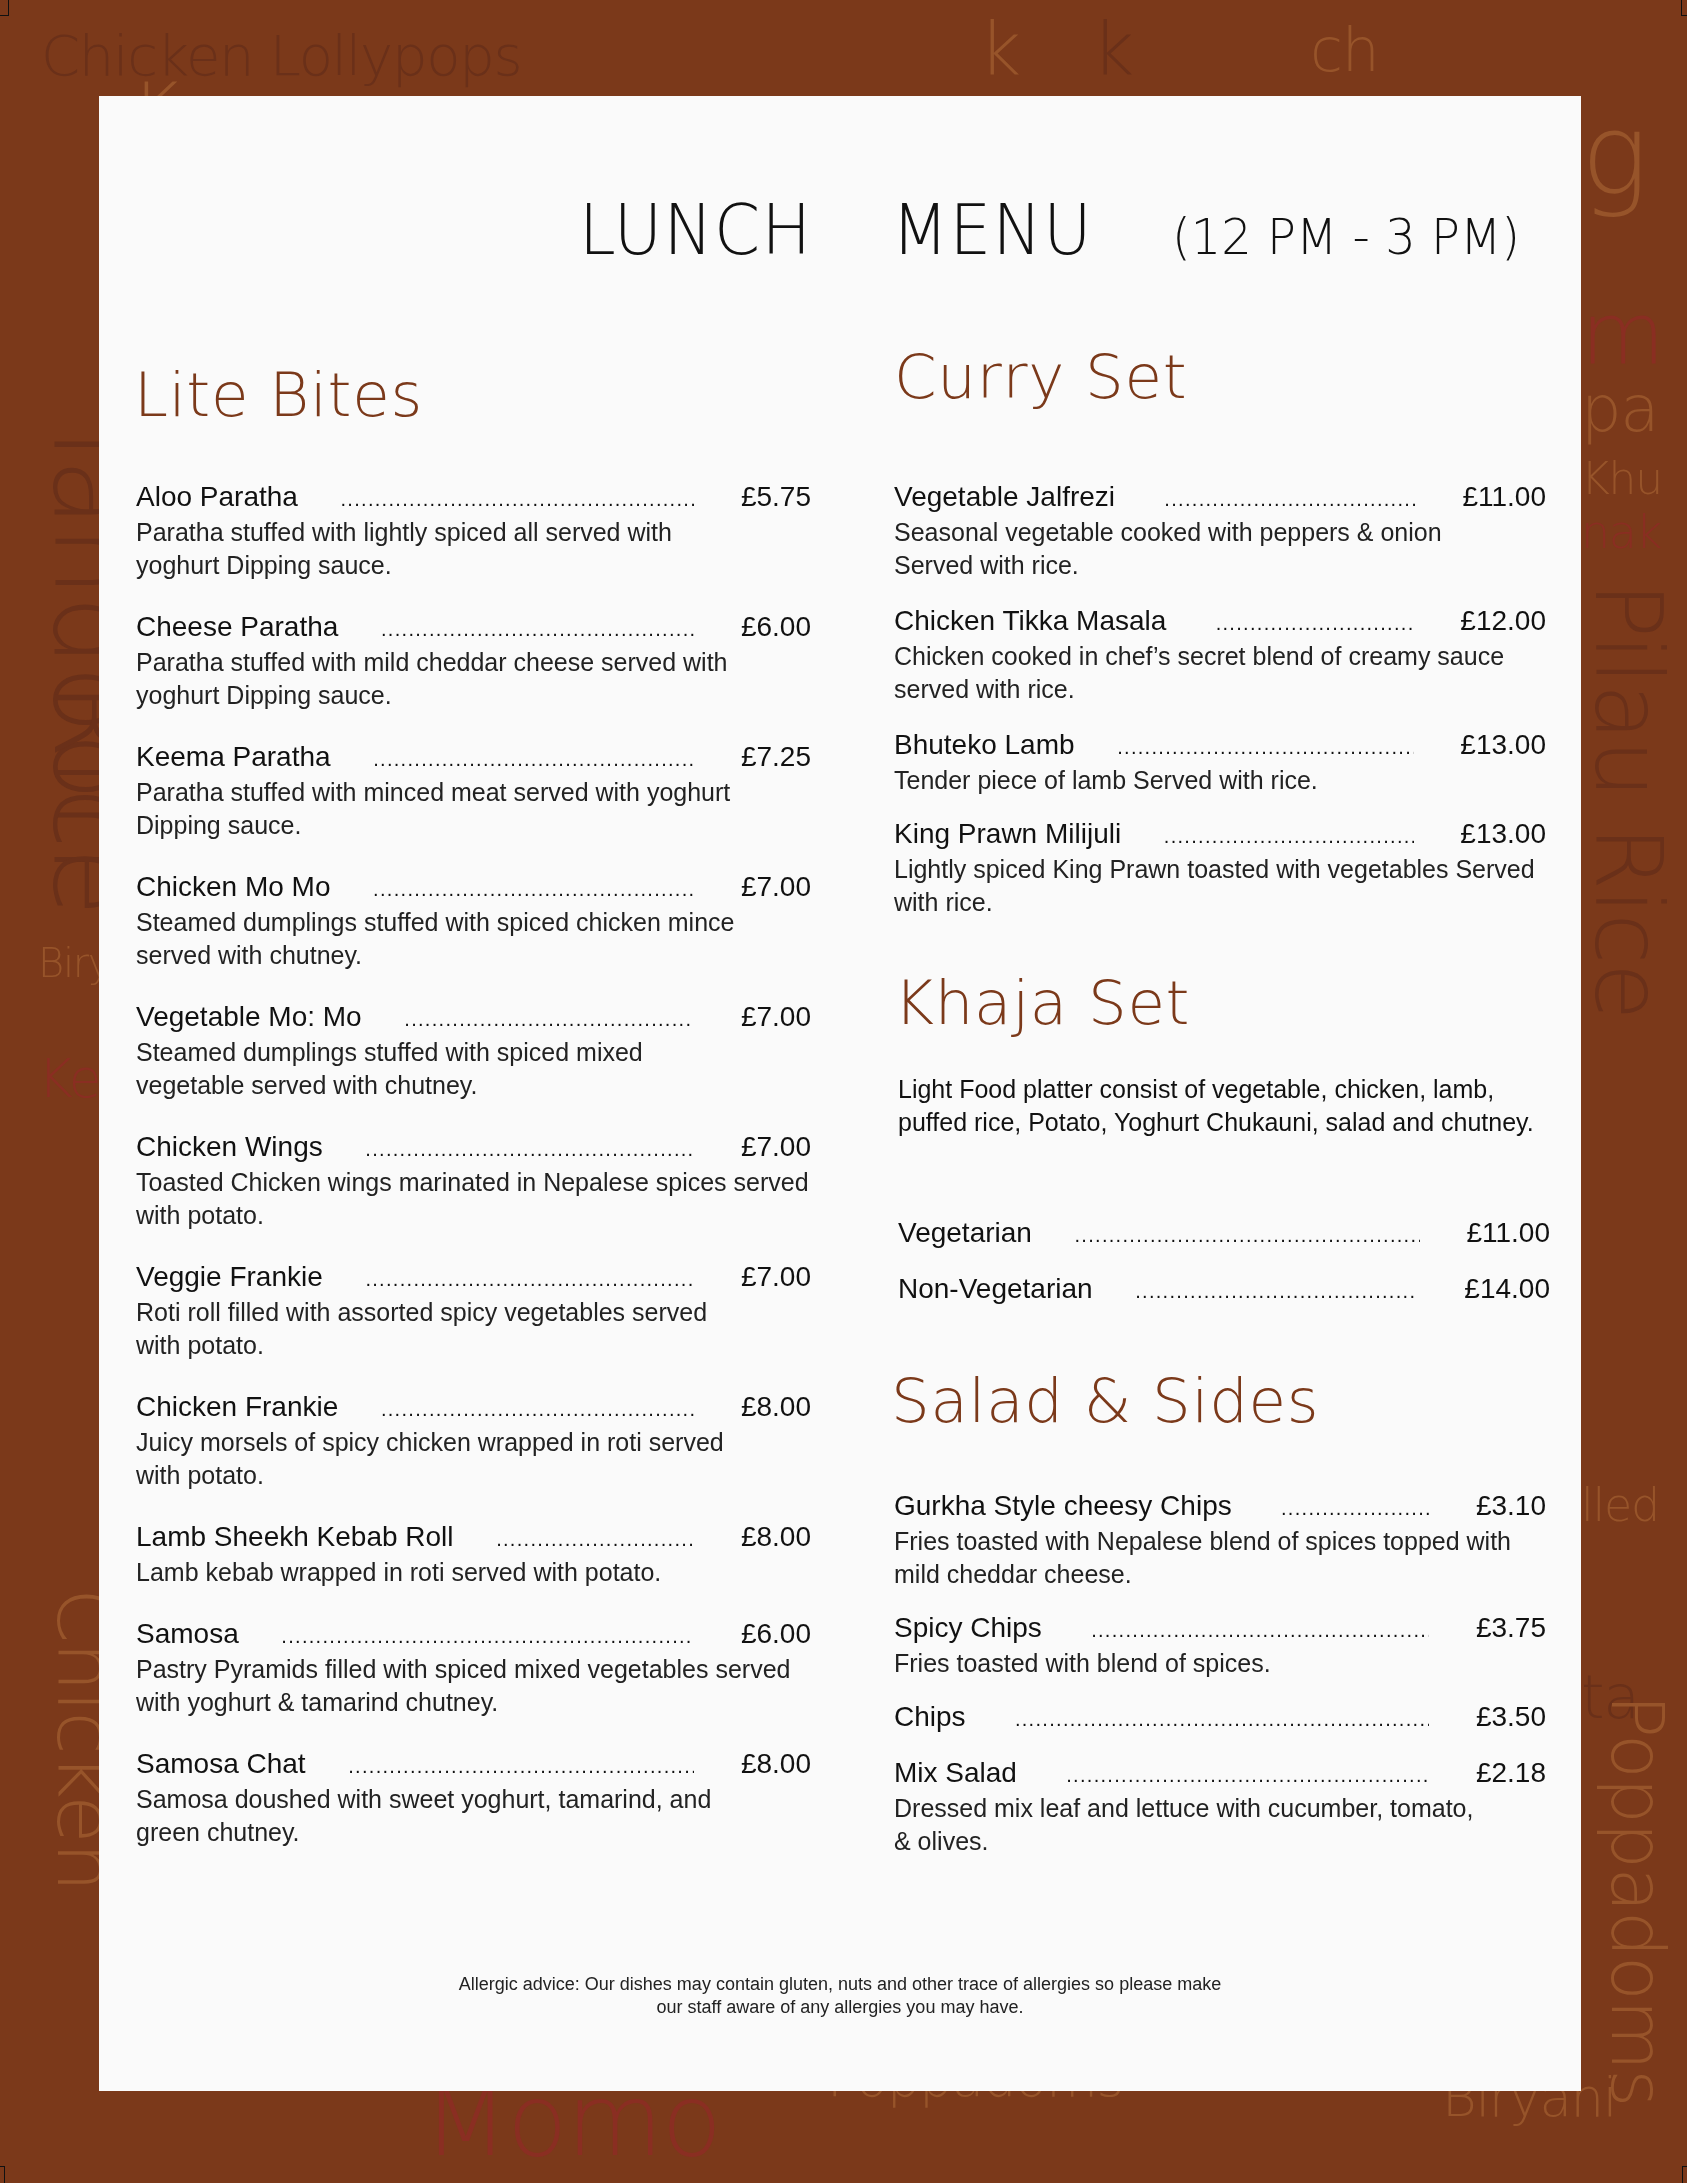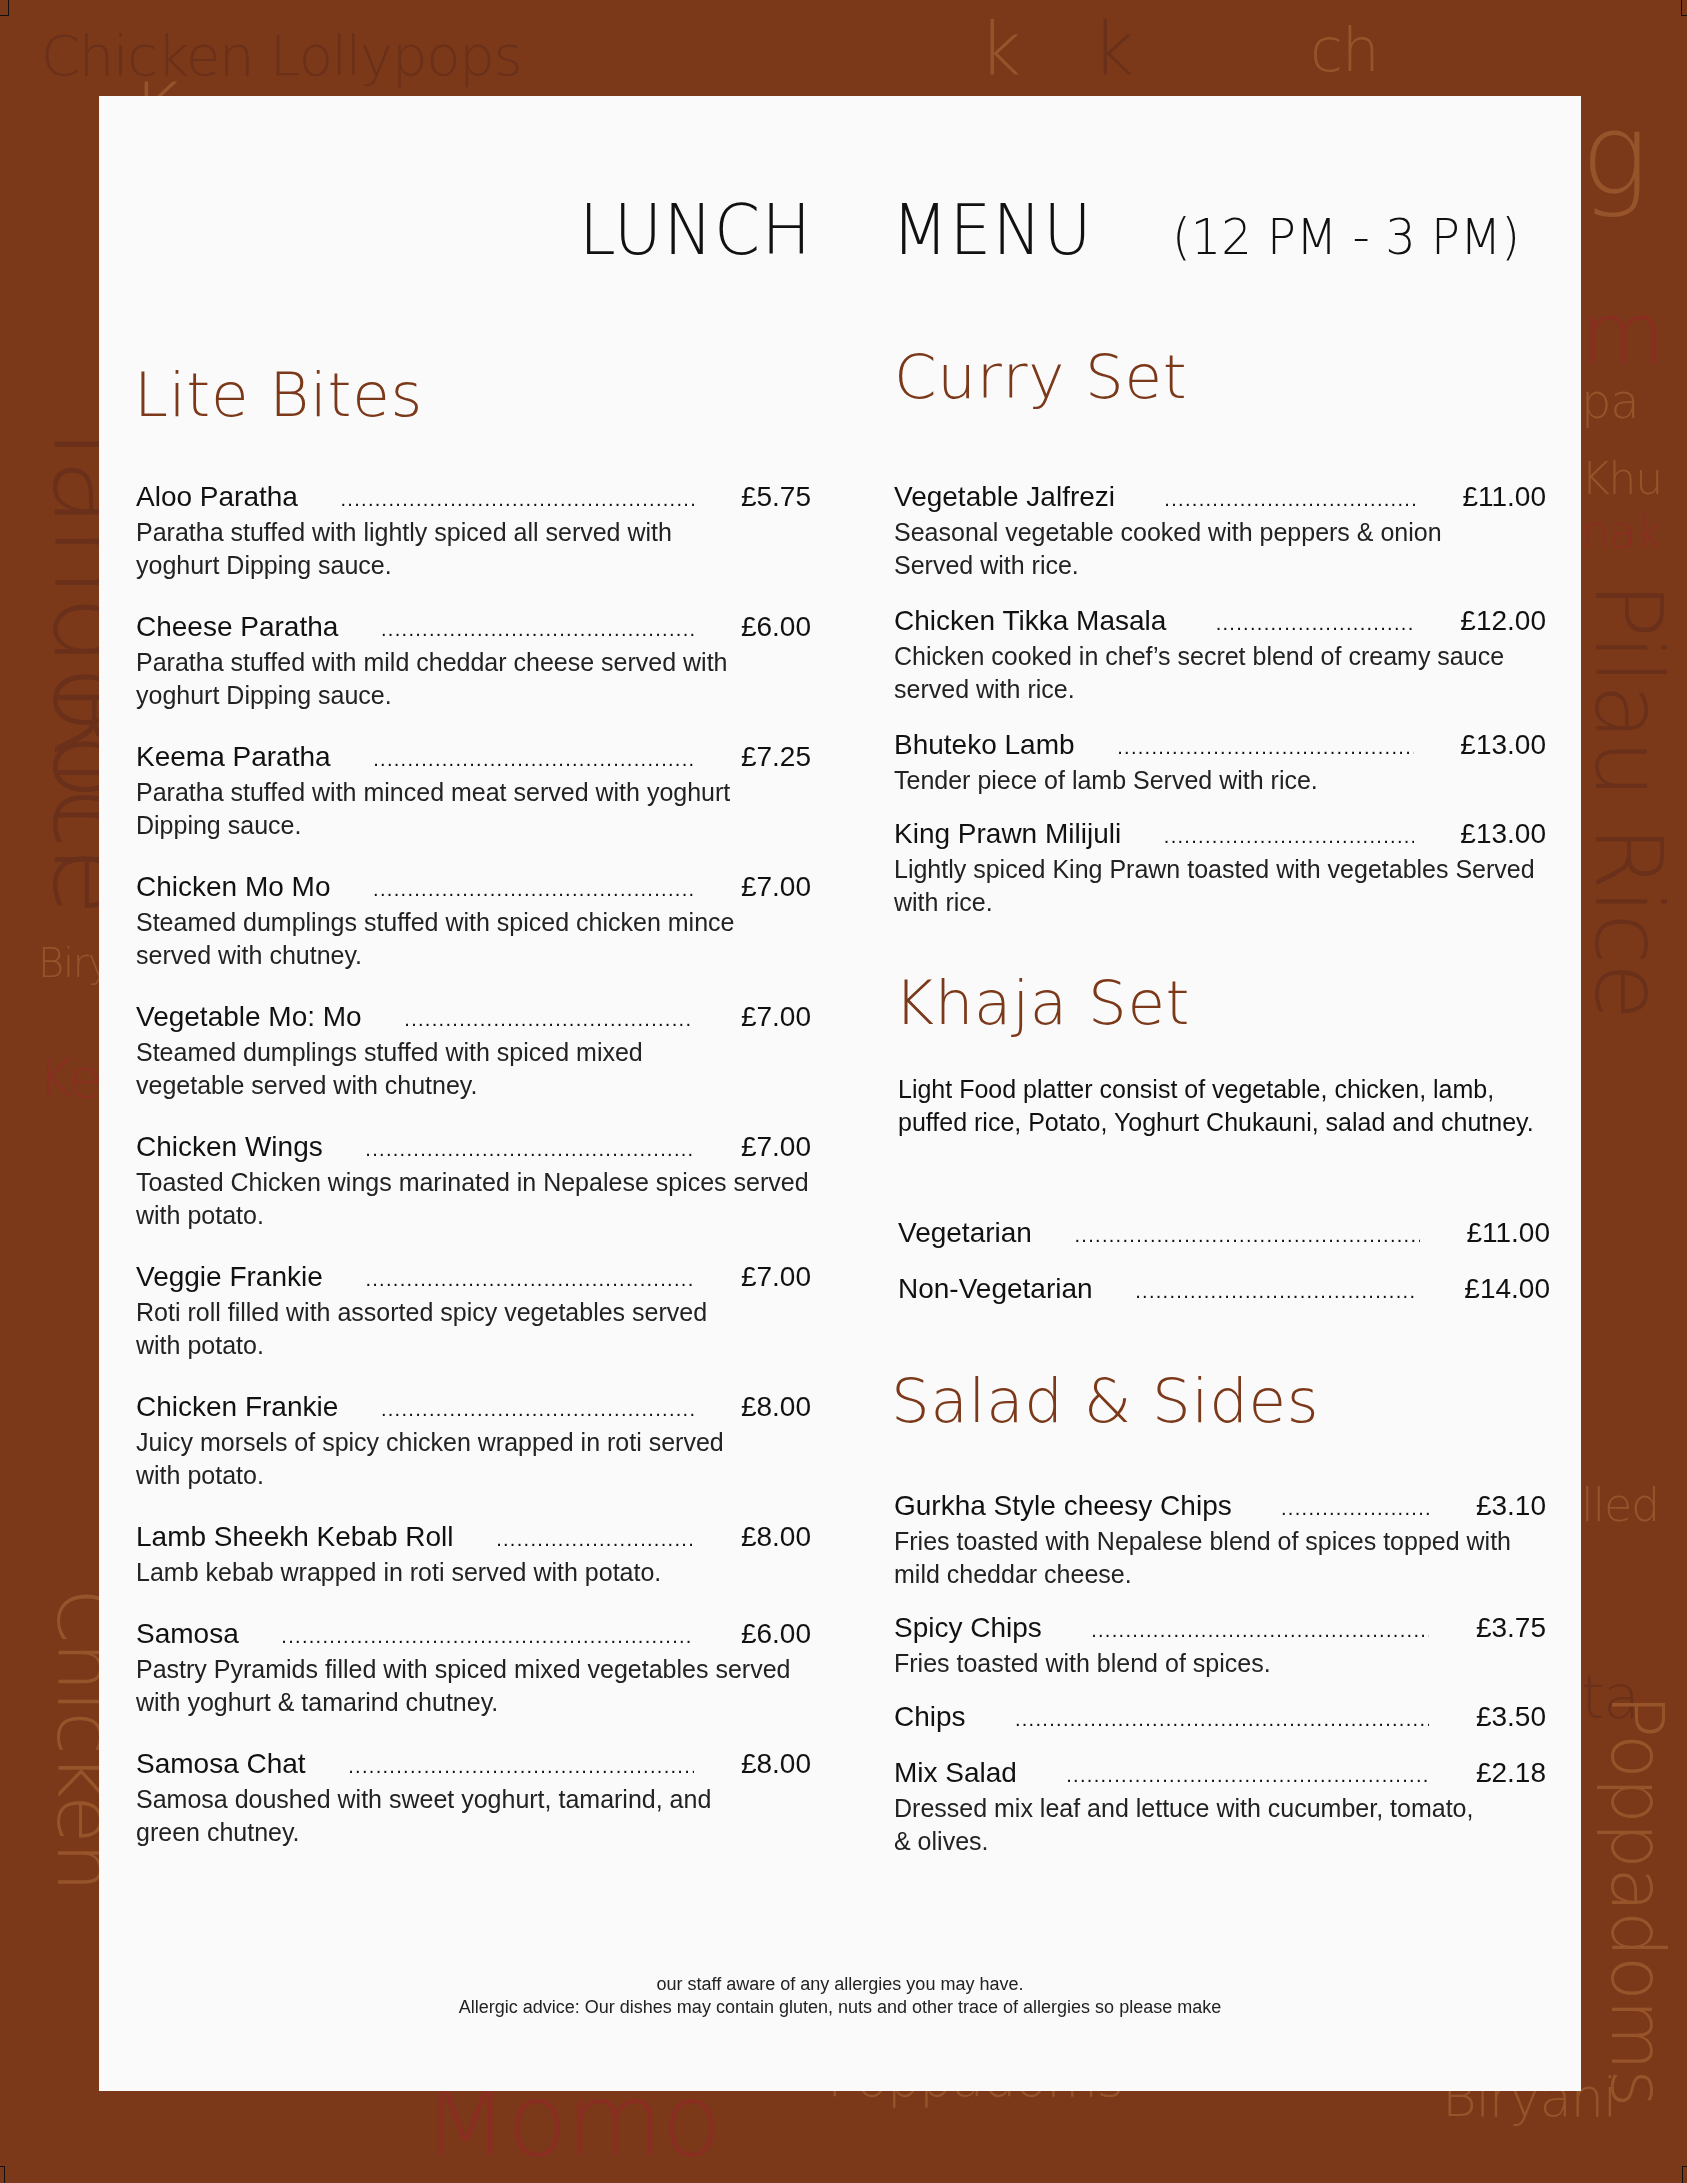--- a/index.html
+++ b/index.html
@@ -80,21 +80,21 @@
 <div class="bgword c-dark" style="left:38px;top:681px;font-size:112px;transform:rotate(90deg) translate(0,-112px);">Rice</div>
 <div class="bgword c-orange" style="left:38px;top:943px;font-size:40px;">Biryani</div>
 <div class="bgword c-red" style="left:38px;top:1052px;font-size:53px;">Kebab</div>
 <div class="bgword c-red" style="left:99px;top:1125px;font-size:60px;transform:rotate(90deg) translate(0,-60px);">Paneer</div>
 <div class="bgword c-orange" style="left:45px;top:1588px;font-size:79px;transform:rotate(90deg) translate(0,-79px);">Chicken</div>
 <div class="bgword c-orange" style="left:979px;top:13.2px;font-size:73px;">k</div>
 <div class="bgword c-dark" style="left:1092px;top:13.2px;font-size:73px;">k</div>
 <div class="bgword c-orange" style="left:1310px;top:20px;font-size:60px;">ch</div>
 <div class="bgword c-orange" style="left:1581px;top:99px;font-size:112px;">g</div>
 <div class="bgword c-red" style="left:1581px;top:291px;font-size:86px;">m</div>
-<div class="bgword c-orange" style="left:1581px;top:377px;font-size:48px;">pa</div>
+<div class="bgword c-orange" style="left:1581px;top:377px;font-size:64px;">pa</div>
 <div class="bgword c-orange" style="left:1581px;top:457px;font-size:44px;">Khu</div>
 <div class="bgword c-red" style="left:1581px;top:509px;font-size:46px;">nak</div>
 <div class="bgword c-dark" style="left:1581px;top:582px;font-size:93px;transform:rotate(90deg) translate(0,-93px);">Pilau Rice</div>
 <div class="bgword c-orange" style="left:1581px;top:1482px;font-size:46px;">lled</div>
 <div class="bgword c-dark" style="left:1581px;top:1667px;font-size:60px;">ta</div>
 <div class="bgword c-orange" style="left:1601px;top:1694px;font-size:73px;transform:rotate(90deg) translate(0,-73px);">Poppadoms</div>
 <div class="bgword c-orange" style="left:1442px;top:2071px;font-size:53px;">Biryani</div>
 <div class="bgword c-red" style="left:423px;top:2071px;font-size:99px;">Momo</div>
 <div class="bgword c-orange" style="left:827px;top:2051px;font-size:53px;">Poppadoms</div>
 
@@ -287,16 +287,16 @@
     <div class="item-head">
         <span class="item-name">Mix Salad</span>
         <span class="leader" style="margin-left:9.3px;">.......................................................................................................</span>
         <span class="price">£2.18</span>
       </div>
     <div class="desc" style="width:582px;">Dressed mix leaf and lettuce with cucumber, tomato, &amp; olives.</div>
   </div>
 </div>
 
 <div class="allergy">
+  <div>Allergic advice: Our dishes may contain gluten, nuts and other trace of allergies so please make</div>
   <div>our staff aware of any allergies you may have.</div>
-  <div>Allergic advice: Our dishes may contain gluten, nuts and other trace of allergies so please make</div>
 </div>
 
 
 </body></html>

